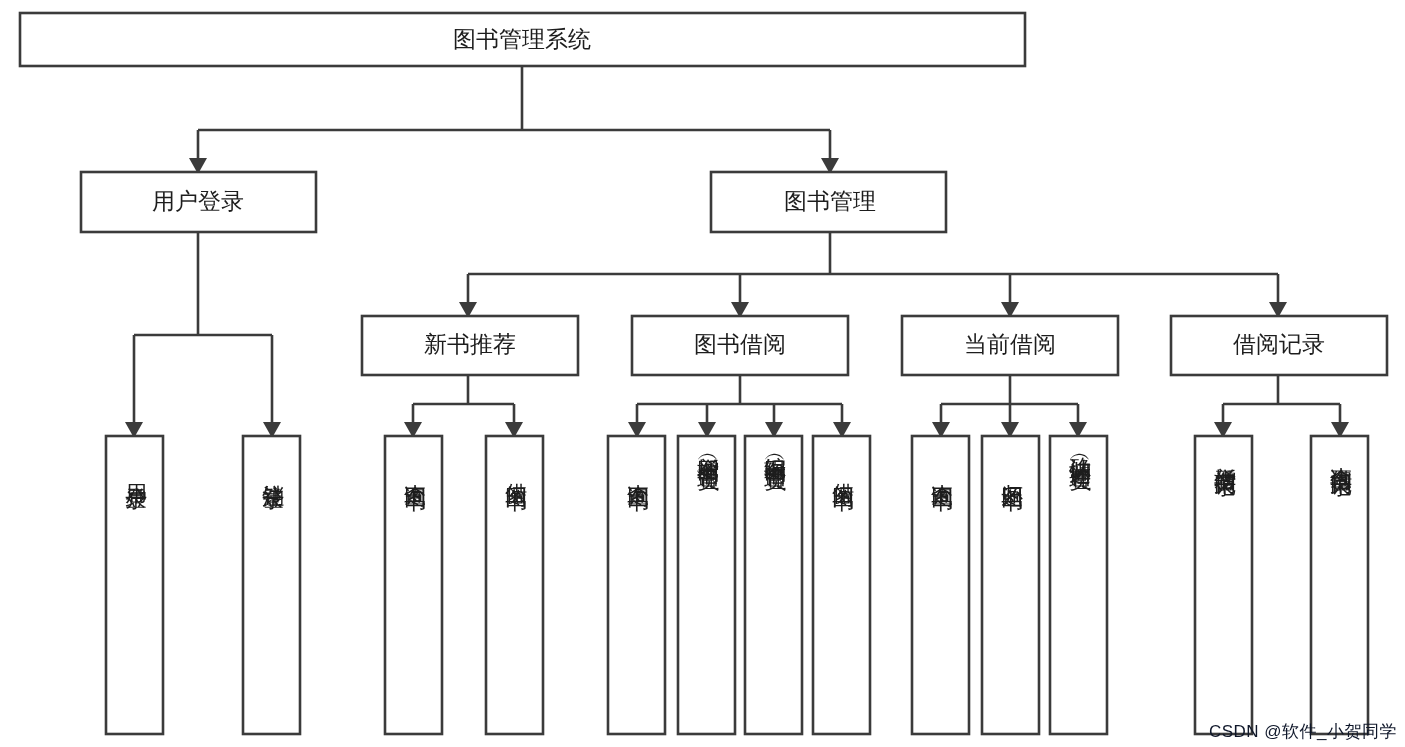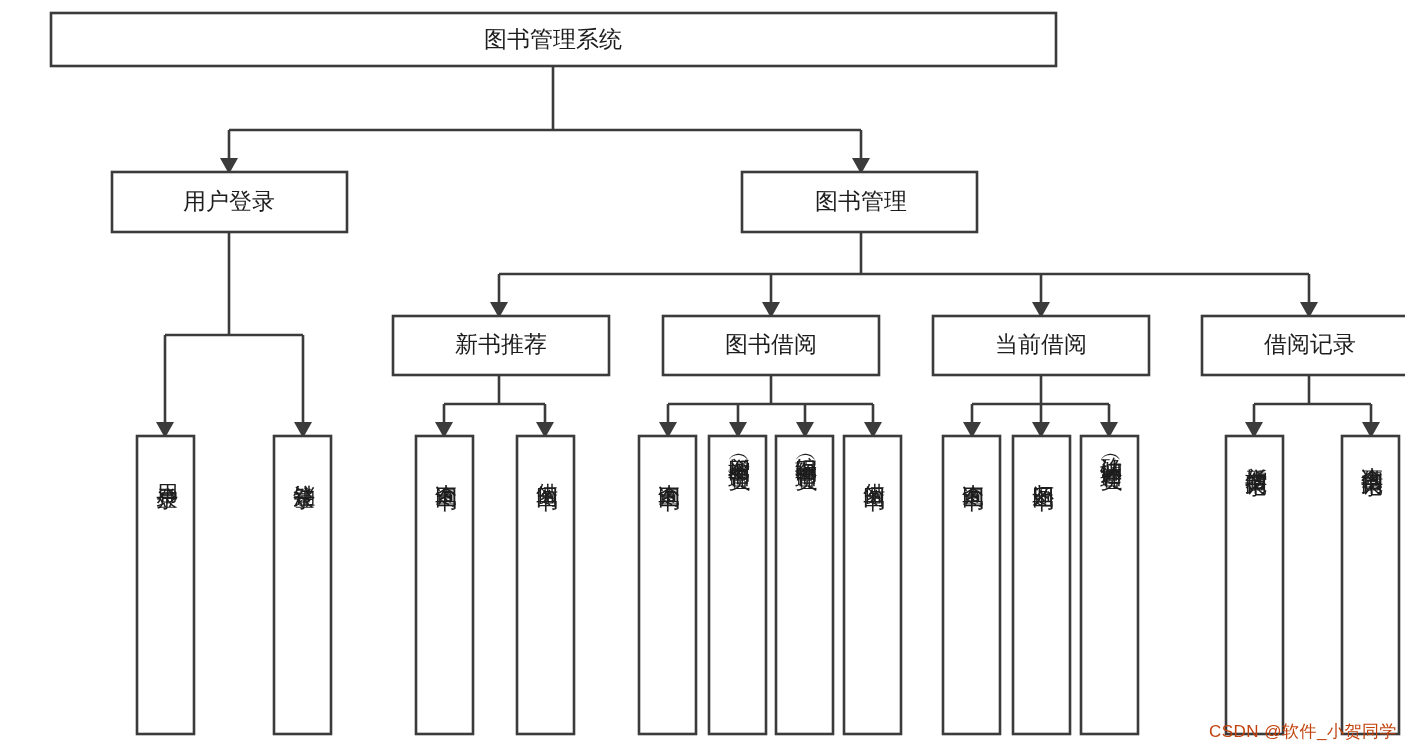--- a/index.html
+++ b/index.html
@@ -13,21 +13,20 @@
     font-family: "Liberation Sans", "DejaVu Sans", sans-serif;
     overflow: hidden;
     position: relative;
   }
   #diagram-root {
     position: absolute;
     left: 0;
     top: 0;
     width: 1354px;
     height: 747px;
-    padding-left: 31px;
   }
   svg#flowchart {
     display: block;
     width: 1405px;
     height: 747px;
     background: #ffffff;
   }
   .node-box {
     fill: #ffffff;
     stroke: #3b3b3b;
@@ -57,21 +56,21 @@
     text-anchor: middle;
     writing-mode: vertical-rl;
     letter-spacing: 2px;
   }
   .watermark-text {
     position: absolute;
     right: 8px;
     bottom: 4px;
     font-family: "Liberation Sans", "DejaVu Sans", sans-serif;
     font-size: 17px;
-    color: #c2410c;
+    color: #0f172a;
     letter-spacing: 0.5px;
     white-space: nowrap;
     pointer-events: none;
   }
 </style>
 </head>
 <body>
 
 <div id="diagram-root">
 <svg id="flowchart" viewBox="0 0 1405 747" xmlns="http://www.w3.org/2000/svg">

